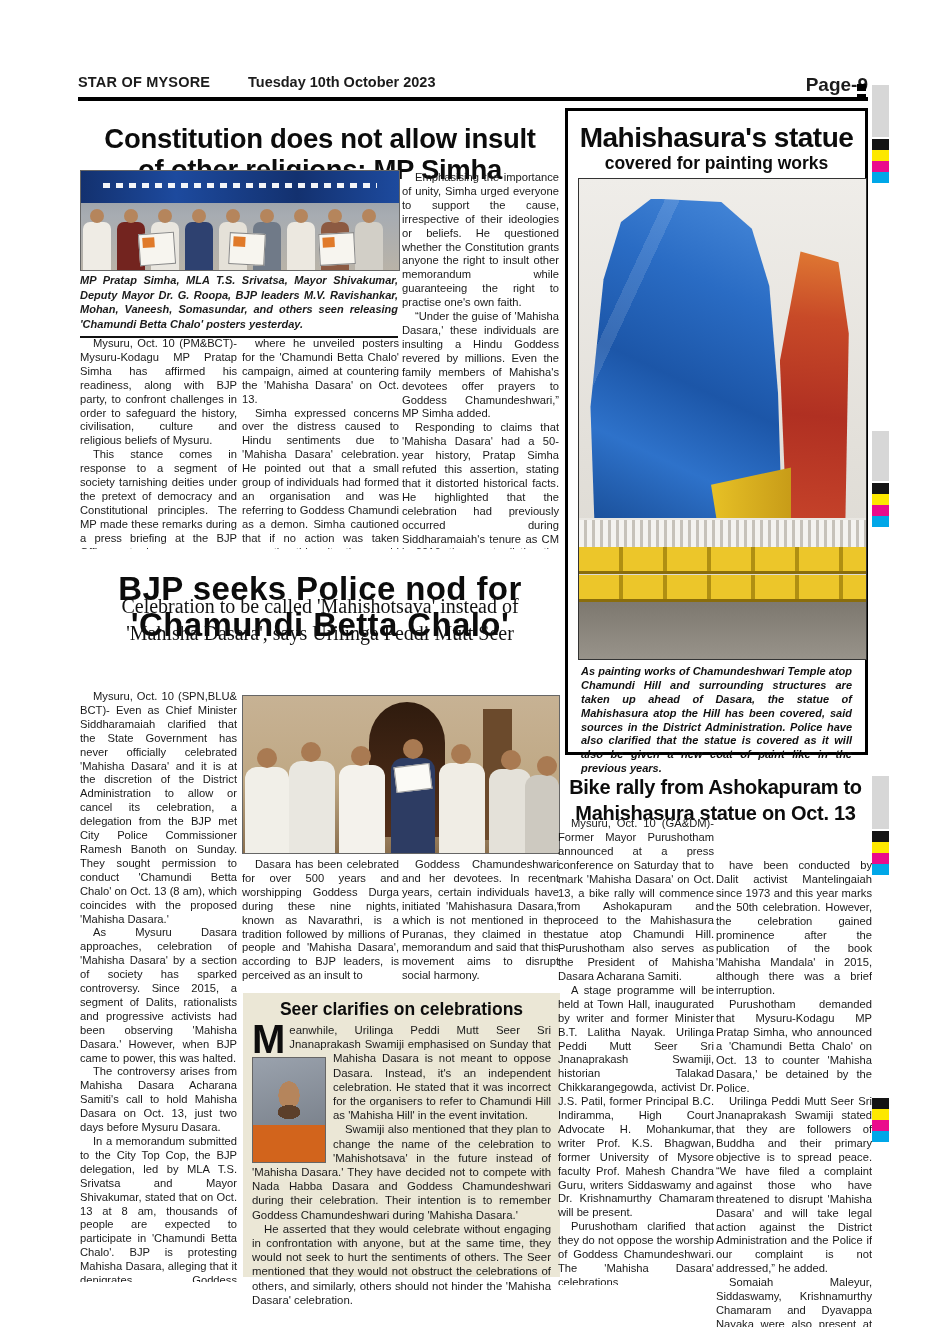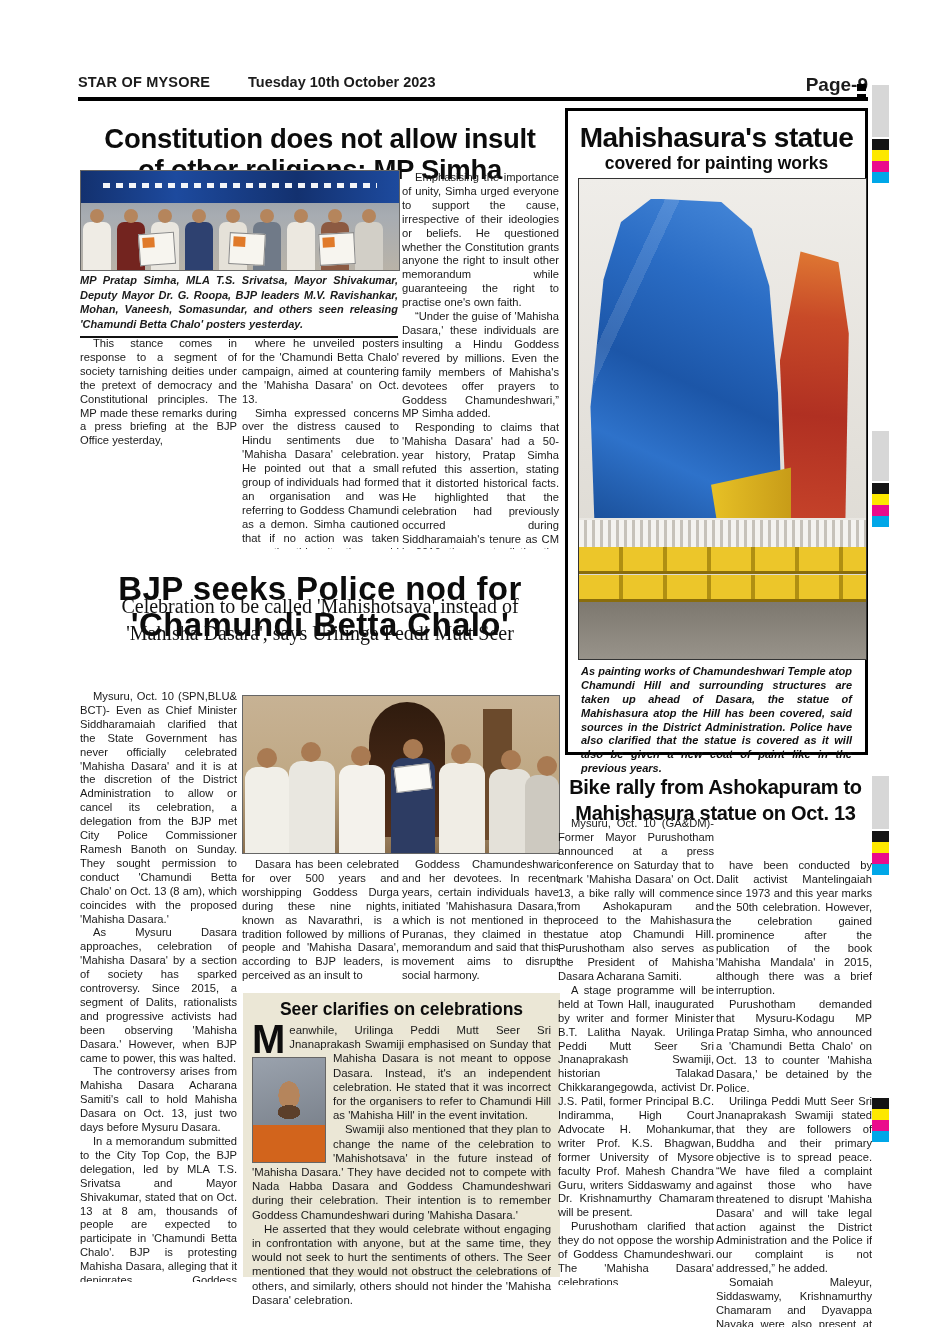--- a/index.html
+++ b/index.html
@@ -157,20 +157,21 @@
       <span class="ph1-p" style="left:240px; background:#8c5a42"></span>
       <span class="ph1-p" style="left:274px; background:#d2cfc7"></span>
       <span class="ph1-poster" style="left:58px;  transform:rotate(-4deg)"></span>
       <span class="ph1-poster" style="left:148px; transform:rotate(3deg)"></span>
       <span class="ph1-poster" style="left:238px; transform:rotate(-3deg)"></span>
     </div>
 
     <div class="art1-caption">MP Pratap Simha, MLA T.S. Srivatsa, Mayor Shivakumar, Deputy Mayor Dr. G. Roopa, BJP leaders M.V. Ravishankar, Mohan, Vaneesh, Somasundar, and others seen releasing 'Chamundi Betta Chalo' posters yesterday.</div>
 
     <div class="col art1-c1">
+      <p>Mysuru, Oct. 10 (PM&amp;BCT)- Mysuru-Kodagu MP Pratap Simha has affirmed his readiness, along with BJP party, to confront challenges in order to safeguard the history, civilisation, culture and religious beliefs of Mysuru.</p>
       <p>This stance comes in response to a segment of society tarnishing deities under the pretext of democracy and Constitutional principles. The MP made these remarks during a press briefing at the BJP Office yesterday,</p>
     </div>
     <div class="col art1-c2">
       <p>where he unveiled posters for the 'Chamundi Betta Chalo' campaign, aimed at countering the 'Mahisha Dasara' on Oct. 13.</p>
       <p>Simha expressed concerns over the distress caused to Hindu sentiments due to 'Mahisha Dasara' celebration. He pointed out that a small group of individuals had formed an organisation and was referring to Goddess Chamundi as a demon. Simha cautioned that if no action was taken promptly, this situation could escalate further.</p>
     </div>
     <div class="col art1-c3">
       <p>Emphasising the importance of unity, Simha urged everyone to support the cause, irrespective of their ideologies or beliefs. He questioned whether the Constitution grants anyone the right to insult other memorandum while guaranteeing the right to practise one's own faith.</p>
       <p>“Under the guise of 'Mahisha Dasara,' these individuals are insulting a Hindu Goddess revered by millions. Even the family members of Mahisha's devotees offer prayers to Goddess Chamundeshwari,” MP Simha added.</p>
       <p>Responding to claims that 'Mahisha Dasara' had a 50-year history, Pratap Simha refuted this assertion, stating that it distorted historical facts. He highlighted that the celebration had previously occurred during Siddharamaiah's tenure as CM in 2016, thus contradicting the notion of a 50-year tradition.</p>

